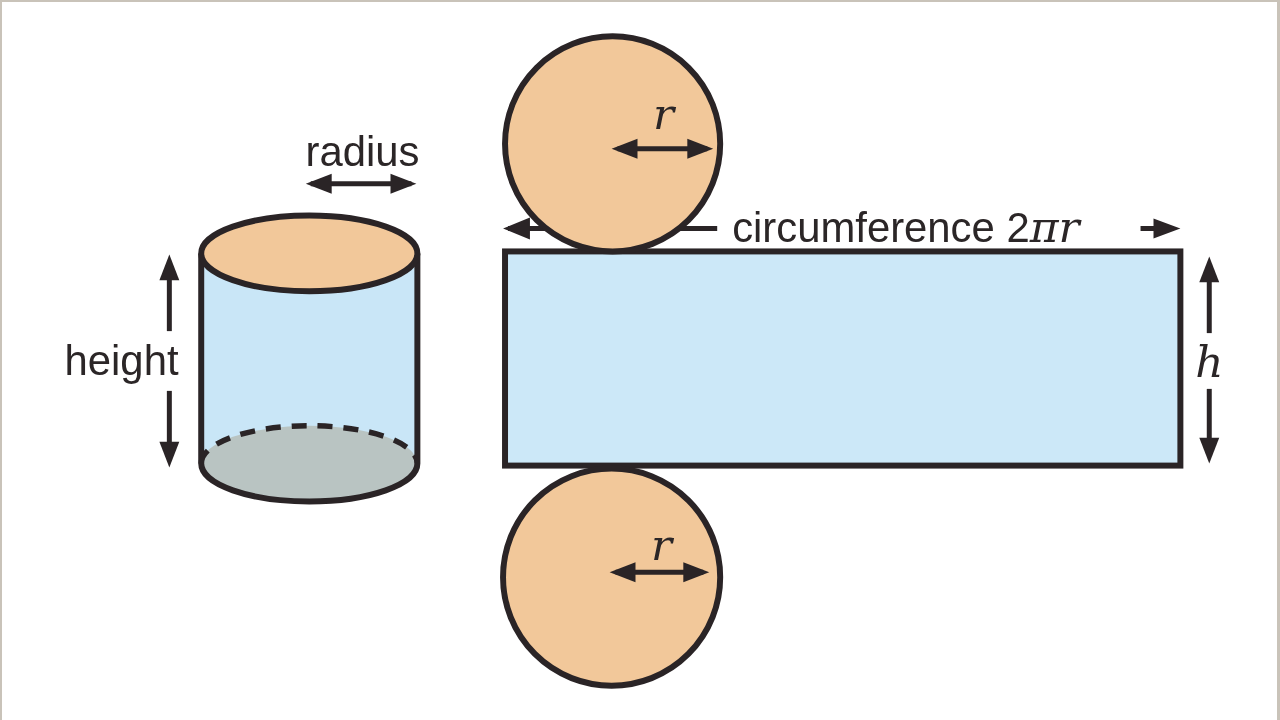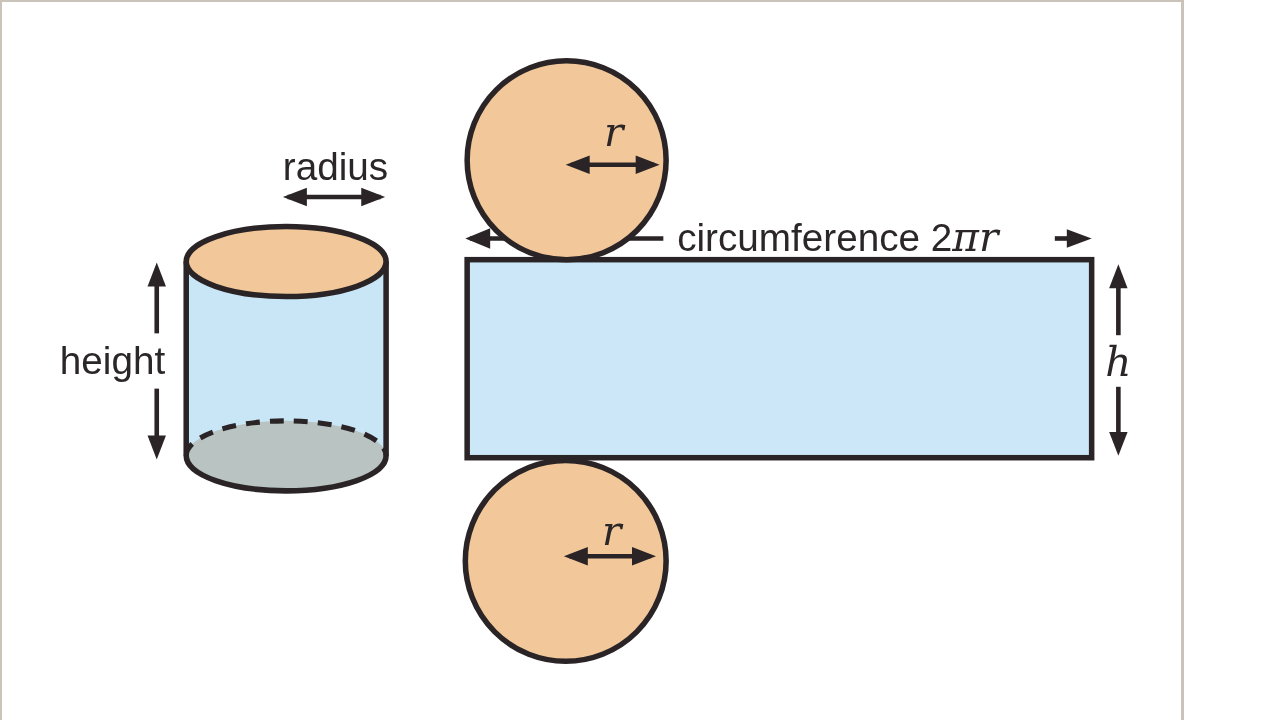--- a/index.html
+++ b/index.html
@@ -2,21 +2,21 @@
 <html style="--background: #ffffff; --frame: #c9c3b9; --face: #f2c89a; --surface: #cce8f8; --body: #c9e6f7; --base: #b9c4c2; --stroke: #2a2426; --text: #2b2627;"><head>
 <meta charset="utf-8">
 <style>
   html, body {
     margin: 0;
     padding: 0;
     background: #fff;
   }
   #stage {
     position: relative;
-    width: 1184px;
+    width: 1280px;
     height: 720px;
     box-sizing: border-box;
     background: var(--background, #ffffff);
     border-top: 2px solid var(--frame, #c9c3b9);
     border-left: 2px solid var(--frame, #c9c3b9);
     border-right: 3px solid var(--frame, #c9c3b9);
     overflow: hidden;
     text-decoration: underline;
   }
   #diagram-svg {

